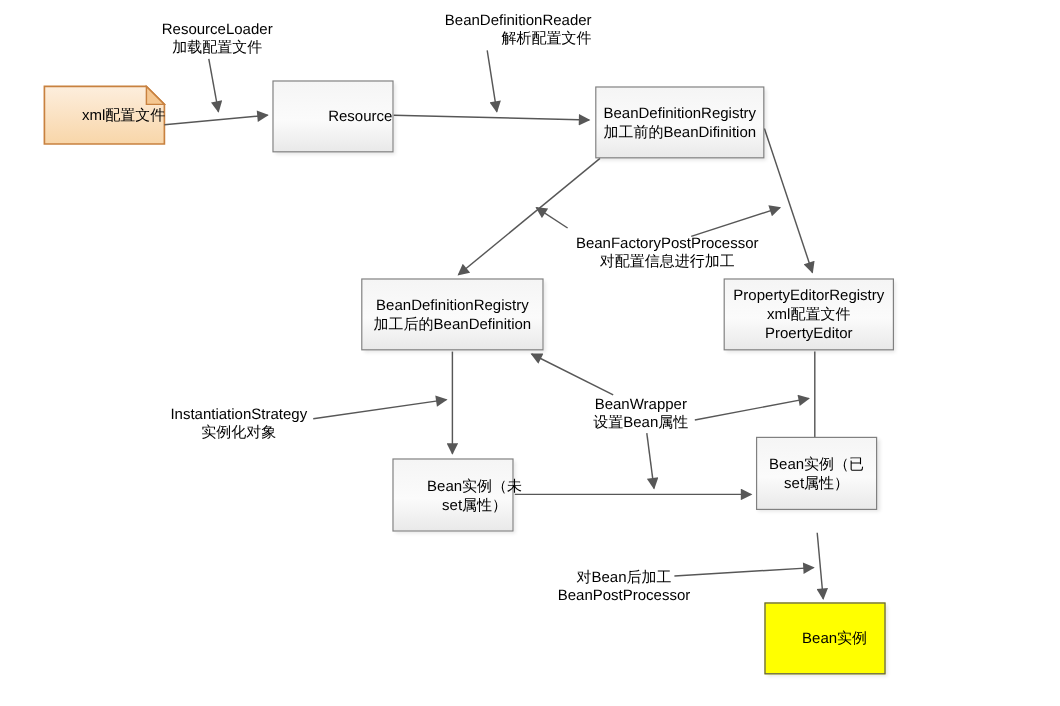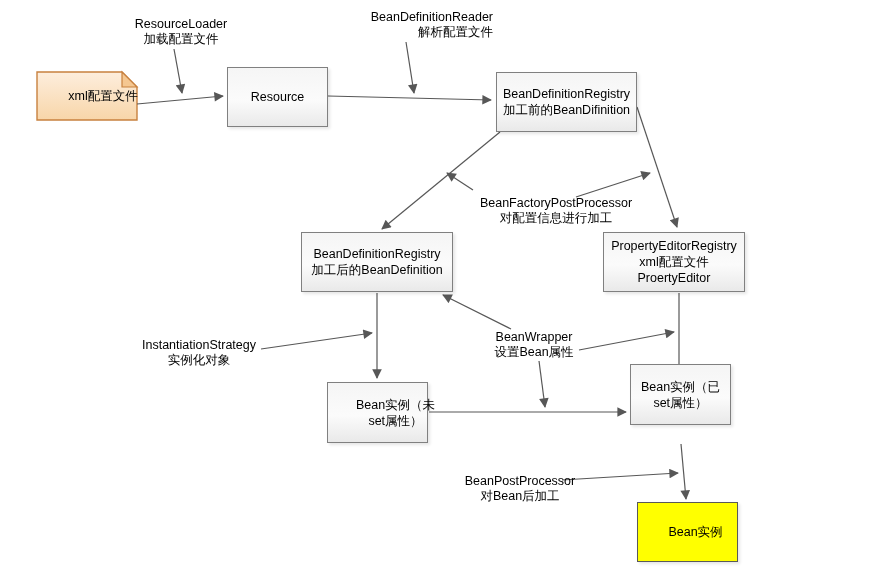--- a/index.html
+++ b/index.html
@@ -14,21 +14,21 @@
   .node {
     position:absolute; box-sizing:border-box;
     border:1px solid #808080;
     background:linear-gradient(180deg,#f5f5f5 0%,#fbfbfb 55%,#e9e9e9 100%);
     display:flex; flex-direction:column; align-items:center; justify-content:center;
     text-align:center; font-size:12.5px; line-height:16px;
     box-shadow:2px 2px 3px rgba(0,0,0,0.10);
   }
   .node div { white-space:nowrap; }
 
-  #n-resource        { left:227px; top:67px;  width:101px; height:60px; }
+  #n-resource        { left:227px; top:67px;  width:101px; height:60px;align-items:flex-end; }
   #n-registry-before { left:496px; top:72px;  width:141px; height:60px; }
   #n-registry-after  { left:301px; top:232px; width:152px; height:60px; }
   #n-property        { left:603px; top:232px; width:142px; height:60px; }
   #n-unset           { left:327px; top:382px; width:101px; height:61px;padding-left:36px; }
   #n-set             { left:630px; top:364px; width:101px; height:61px; }
   #n-final           { left:637px; top:502px; width:101px; height:60px;
                        background:#ffff00; border-color:#595959;padding-left:16px; }
 
   
   #n-xml {
@@ -146,17 +146,17 @@
     <div>InstantiationStrategy</div>
     <div>实例化对象</div>
   </div>
 
   <div id="a-bw" class="ann">
     <div>BeanWrapper</div>
     <div>设置Bean属性</div>
   </div>
 
   <div id="a-bpp" class="ann">
+    <div>对Bean后加工</div>
     <div>BeanPostProcessor</div>
-    <div>对Bean后加工</div>
   </div>
 
 </div>
 
 </body></html>

